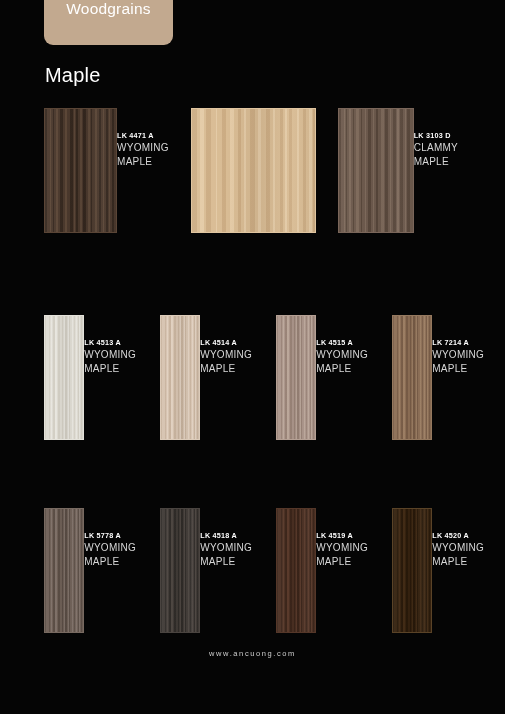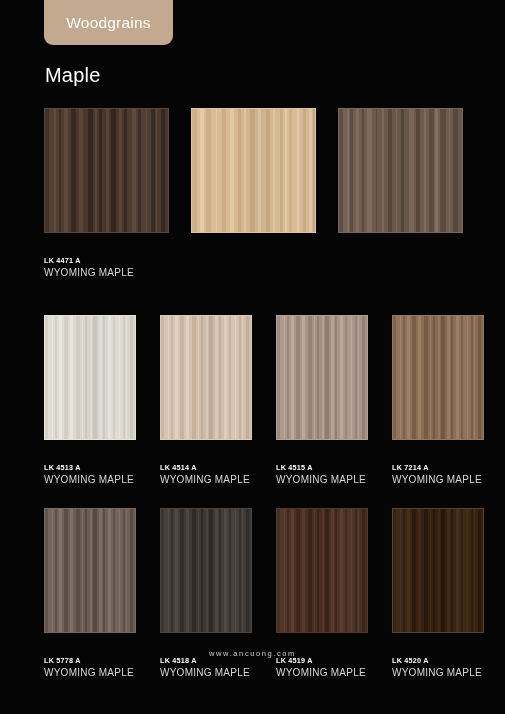--- a/index.html
+++ b/index.html
@@ -21,21 +21,20 @@
   #category-tab {
     position: absolute;
     left: 44px;
     top: 0;
     width: 129px;
     height: 45px;
     background: #c2a98f;
     border-bottom-left-radius: 9px;
     border-bottom-right-radius: 9px;
     display: flex;
-    align-items: center;
     justify-content: center;
   }
   #category-tab .tab-label {
     color: #ffffff;
     font-size: 15.5px;
     letter-spacing: 0.2px;
     font-weight: 400;
   }
 
   
@@ -54,21 +53,21 @@
     position: absolute;
     left: 44px;
     display: flex;
   }
   #row-1 { top: 108px; }
   #row-2 { top: 315px; }
   #row-3 { top: 508px; }
 
   .swatch-cell {
     display: flex;
-    flex-direction: column;
+    flex-direction: row;
   }
   #row-1 .swatch-cell { width: 125px; margin-right: 22px; }
   #row-1 .swatch-cell:last-child { margin-right: 0; }
   #row-2 .swatch-cell,
   #row-3 .swatch-cell { width: 92px; margin-right: 24px; }
   #row-2 .swatch-cell:last-child,
   #row-3 .swatch-cell:last-child { margin-right: 0; }
 
   .swatch-tile {
     width: 100%;
@@ -138,20 +137,24 @@
         <div class="swatch-tile" style="background: rgb(217, 188, 148); border: 1px solid rgb(224, 197, 160);">
           <div class="grain" style="background-image: linear-gradient(90deg, rgb(203, 171, 130) 0%, rgb(203, 171, 130) 3.75%, rgb(217, 188, 148) 3.75%, rgb(217, 188, 148) 6.76%, rgb(229, 204, 168) 6.76%, rgb(229, 204, 168) 9.5%, rgb(217, 188, 148) 9.5%, rgb(217, 188, 148) 11.77%, rgb(203, 171, 130) 11.77%, rgb(203, 171, 130) 15.18%, rgb(217, 188, 148) 15.18%, rgb(217, 188, 148) 19.26%, rgb(229, 204, 168) 19.26%, rgb(229, 204, 168) 20.42%, rgb(217, 188, 148) 20.42%, rgb(217, 188, 148) 24.6%, rgb(203, 171, 130) 24.6%, rgb(203, 171, 130) 27.97%, rgb(217, 188, 148) 27.97%, rgb(217, 188, 148) 30.68%, rgb(229, 204, 168) 30.68%, rgb(229, 204, 168) 34.11%, rgb(217, 188, 148) 34.11%, rgb(217, 188, 148) 37.72%, rgb(203, 171, 130) 37.72%, rgb(203, 171, 130) 39.63%, rgb(217, 188, 148) 39.63%, rgb(217, 188, 148) 42.25%, rgb(229, 204, 168) 42.25%, rgb(229, 204, 168) 44.24%, rgb(217, 188, 148) 44.24%, rgb(217, 188, 148) 47.27%, rgb(203, 171, 130) 47.27%, rgb(203, 171, 130) 51.44%, rgb(217, 188, 148) 51.44%, rgb(217, 188, 148) 53.52%, rgb(229, 204, 168) 53.52%, rgb(229, 204, 168) 56.26%, rgb(217, 188, 148) 56.26%, rgb(217, 188, 148) 60.51%, rgb(203, 171, 130) 60.51%, rgb(203, 171, 130) 63.03%, rgb(217, 188, 148) 63.03%, rgb(217, 188, 148) 65.7%, rgb(229, 204, 168) 65.7%, rgb(229, 204, 168) 67.45%, rgb(217, 188, 148) 67.45%, rgb(217, 188, 148) 71.61%, rgb(203, 171, 130) 71.61%, rgb(203, 171, 130) 73.74%, rgb(217, 188, 148) 73.74%, rgb(217, 188, 148) 75.96%, rgb(229, 204, 168) 75.96%, rgb(229, 204, 168) 77.62%, rgb(217, 188, 148) 77.62%, rgb(217, 188, 148) 79.26%, rgb(203, 171, 130) 79.26%, rgb(203, 171, 130) 81.26%, rgb(217, 188, 148) 81.26%, rgb(217, 188, 148) 85.72%, rgb(229, 204, 168) 85.72%, rgb(229, 204, 168) 86.97%, rgb(217, 188, 148) 86.97%, rgb(217, 188, 148) 89.86%, rgb(203, 171, 130) 89.86%, rgb(203, 171, 130) 92.28%, rgb(217, 188, 148) 92.28%, rgb(217, 188, 148) 94.87%, rgb(229, 204, 168) 94.87%, rgb(229, 204, 168) 97.18%, rgb(217, 188, 148) 97.18%, rgb(217, 188, 148) 98.62%, rgb(203, 171, 130) 98.62%, rgb(203, 171, 130) 100%); opacity: 0.92;"></div>
           <div class="grain" style="background-image: linear-gradient(90deg, rgba(255, 255, 255, 0.05) 0%, rgba(255, 255, 255, 0) 28%, rgba(0, 0, 0, 0.05) 55%, rgba(255, 255, 255, 0.04) 80%, rgba(0, 0, 0, 0.04) 100%);"></div>
         </div>
       </div>
       <div class="swatch-cell">
         <div class="swatch-tile" style="background: rgb(109, 90, 77); border: 1px solid rgb(122, 102, 90);">
           <div class="grain" style="background-image: linear-gradient(90deg, rgb(86, 69, 57) 0%, rgb(86, 69, 57) 3.2%, rgb(109, 90, 77) 3.2%, rgb(109, 90, 77) 6.26%, rgb(128, 108, 93) 6.26%, rgb(128, 108, 93) 7.9%, rgb(109, 90, 77) 7.9%, rgb(109, 90, 77) 8.92%, rgb(86, 69, 57) 8.92%, rgb(86, 69, 57) 11.1%, rgb(109, 90, 77) 11.1%, rgb(109, 90, 77) 14.15%, rgb(128, 108, 93) 14.15%, rgb(128, 108, 93) 16.1%, rgb(109, 90, 77) 16.1%, rgb(109, 90, 77) 18.46%, rgb(86, 69, 57) 18.46%, rgb(86, 69, 57) 20.43%, rgb(109, 90, 77) 20.43%, rgb(109, 90, 77) 23.02%, rgb(128, 108, 93) 23.02%, rgb(128, 108, 93) 27.21%, rgb(109, 90, 77) 27.21%, rgb(109, 90, 77) 30.17%, rgb(86, 69, 57) 30.17%, rgb(86, 69, 57) 31.14%, rgb(109, 90, 77) 31.14%, rgb(109, 90, 77) 34.89%, rgb(128, 108, 93) 34.89%, rgb(128, 108, 93) 36.58%, rgb(109, 90, 77) 36.58%, rgb(109, 90, 77) 39.62%, rgb(86, 69, 57) 39.62%, rgb(86, 69, 57) 43.42%, rgb(109, 90, 77) 43.42%, rgb(109, 90, 77) 46.11%, rgb(128, 108, 93) 46.11%, rgb(128, 108, 93) 47.39%, rgb(109, 90, 77) 47.39%, rgb(109, 90, 77) 50.07%, rgb(86, 69, 57) 50.07%, rgb(86, 69, 57) 52.52%, rgb(109, 90, 77) 52.52%, rgb(109, 90, 77) 56.85%, rgb(128, 108, 93) 56.85%, rgb(128, 108, 93) 60.64%, rgb(109, 90, 77) 60.64%, rgb(109, 90, 77) 62.33%, rgb(86, 69, 57) 62.33%, rgb(86, 69, 57) 66.13%, rgb(109, 90, 77) 66.13%, rgb(109, 90, 77) 68.94%, rgb(128, 108, 93) 68.94%, rgb(128, 108, 93) 70.65%, rgb(109, 90, 77) 70.65%, rgb(109, 90, 77) 73.44%, rgb(86, 69, 57) 73.44%, rgb(86, 69, 57) 77.1%, rgb(109, 90, 77) 77.1%, rgb(109, 90, 77) 78.09%, rgb(128, 108, 93) 78.09%, rgb(128, 108, 93) 80.84%, rgb(109, 90, 77) 80.84%, rgb(109, 90, 77) 82.49%, rgb(86, 69, 57) 82.49%, rgb(86, 69, 57) 86.95%, rgb(109, 90, 77) 86.95%, rgb(109, 90, 77) 89.27%, rgb(128, 108, 93) 89.27%, rgb(128, 108, 93) 90.23%, rgb(109, 90, 77) 90.23%, rgb(109, 90, 77) 92.52%, rgb(86, 69, 57) 92.52%, rgb(86, 69, 57) 96.59%, rgb(109, 90, 77) 96.59%, rgb(109, 90, 77) 100%); opacity: 0.92;"></div>
           <div class="grain" style="background-image: linear-gradient(90deg, rgba(255, 255, 255, 0.05) 0%, rgba(255, 255, 255, 0) 28%, rgba(0, 0, 0, 0.05) 55%, rgba(255, 255, 255, 0.04) 80%, rgba(0, 0, 0, 0.04) 100%);"></div>
         </div>
+        <div class="swatch-caption">
+          <span class="swatch-code">LK 3103 D</span>
+          <span class="swatch-name">CLAMMY MAPLE</span>
+        </div>
       </div>
     </div>
   <div class="swatch-row" id="row-2">
       <div class="swatch-cell">
         <div class="swatch-tile" style="background: rgb(222, 219, 210); border: 1px solid rgb(228, 226, 218);">
           <div class="grain" style="background-image: linear-gradient(90deg, rgb(210, 206, 195) 0%, rgb(210, 206, 195) 3.24%, rgb(222, 219, 210) 3.24%, rgb(222, 219, 210) 7.25%, rgb(233, 231, 224) 7.25%, rgb(233, 231, 224) 8.96%, rgb(222, 219, 210) 8.96%, rgb(222, 219, 210) 11.33%, rgb(210, 206, 195) 11.33%, rgb(210, 206, 195) 13.3%, rgb(222, 219, 210) 13.3%, rgb(222, 219, 210) 15.57%, rgb(233, 231, 224) 15.57%, rgb(233, 231, 224) 18.93%, rgb(222, 219, 210) 18.93%, rgb(222, 219, 210) 20.89%, rgb(210, 206, 195) 20.89%, rgb(210, 206, 195) 25.25%, rgb(222, 219, 210) 25.25%, rgb(222, 219, 210) 27.48%, rgb(233, 231, 224) 27.48%, rgb(233, 231, 224) 30.98%, rgb(222, 219, 210) 30.98%, rgb(222, 219, 210) 34.76%, rgb(210, 206, 195) 34.76%, rgb(210, 206, 195) 39.06%, rgb(222, 219, 210) 39.06%, rgb(222, 219, 210) 40.82%, rgb(233, 231, 224) 40.82%, rgb(233, 231, 224) 41.98%, rgb(222, 219, 210) 41.98%, rgb(222, 219, 210) 44.09%, rgb(210, 206, 195) 44.09%, rgb(210, 206, 195) 46.73%, rgb(222, 219, 210) 46.73%, rgb(222, 219, 210) 49.6%, rgb(233, 231, 224) 49.6%, rgb(233, 231, 224) 51.85%, rgb(222, 219, 210) 51.85%, rgb(222, 219, 210) 53.42%, rgb(210, 206, 195) 53.42%, rgb(210, 206, 195) 57.75%, rgb(222, 219, 210) 57.75%, rgb(222, 219, 210) 59.92%, rgb(233, 231, 224) 59.92%, rgb(233, 231, 224) 62.93%, rgb(222, 219, 210) 62.93%, rgb(222, 219, 210) 64.16%, rgb(210, 206, 195) 64.16%, rgb(210, 206, 195) 66.69%, rgb(222, 219, 210) 66.69%, rgb(222, 219, 210) 70.36%, rgb(233, 231, 224) 70.36%, rgb(233, 231, 224) 73.74%, rgb(222, 219, 210) 73.74%, rgb(222, 219, 210) 75.95%, rgb(210, 206, 195) 75.95%, rgb(210, 206, 195) 78.2%, rgb(222, 219, 210) 78.2%, rgb(222, 219, 210) 81.82%, rgb(233, 231, 224) 81.82%, rgb(233, 231, 224) 83.1%, rgb(222, 219, 210) 83.1%, rgb(222, 219, 210) 86.54%, rgb(210, 206, 195) 86.54%, rgb(210, 206, 195) 89.13%, rgb(222, 219, 210) 89.13%, rgb(222, 219, 210) 90.3%, rgb(233, 231, 224) 90.3%, rgb(233, 231, 224) 91.4%, rgb(222, 219, 210) 91.4%, rgb(222, 219, 210) 94.38%, rgb(210, 206, 195) 94.38%, rgb(210, 206, 195) 97.46%, rgb(222, 219, 210) 97.46%, rgb(222, 219, 210) 100%); opacity: 0.92;"></div>
           <div class="grain" style="background-image: linear-gradient(90deg, rgba(255, 255, 255, 0.05) 0%, rgba(255, 255, 255, 0) 28%, rgba(0, 0, 0, 0.05) 55%, rgba(255, 255, 255, 0.04) 80%, rgba(0, 0, 0, 0.04) 100%);"></div>
         </div>
         <div class="swatch-caption">
           <span class="swatch-code">LK 4513 A</span>

